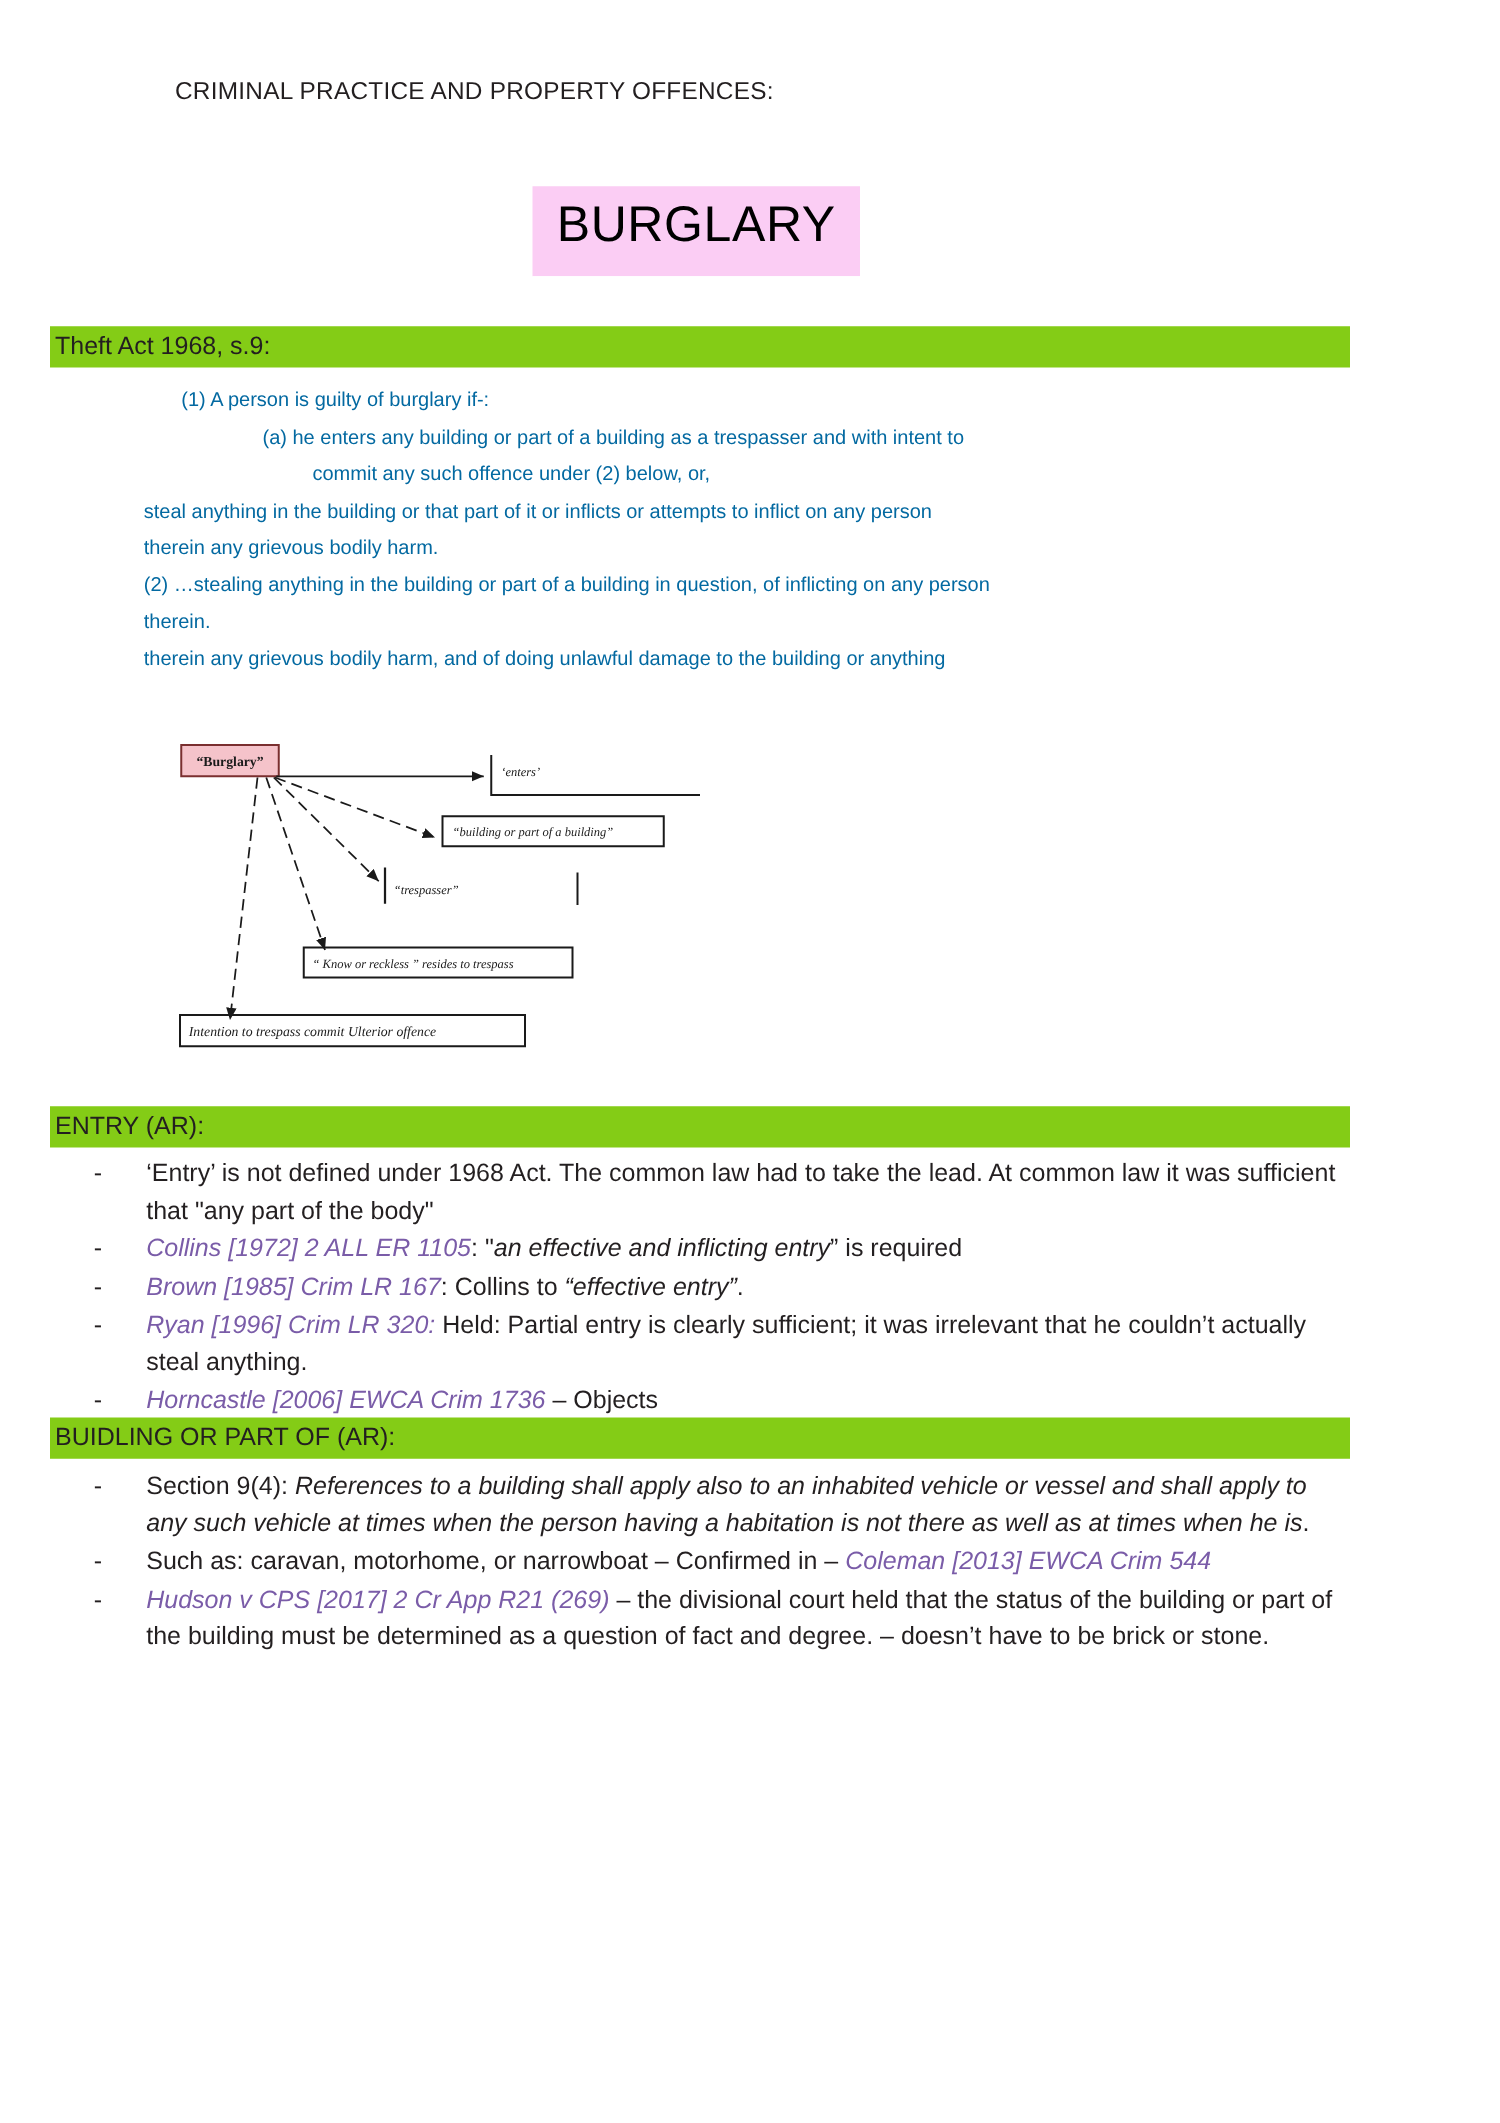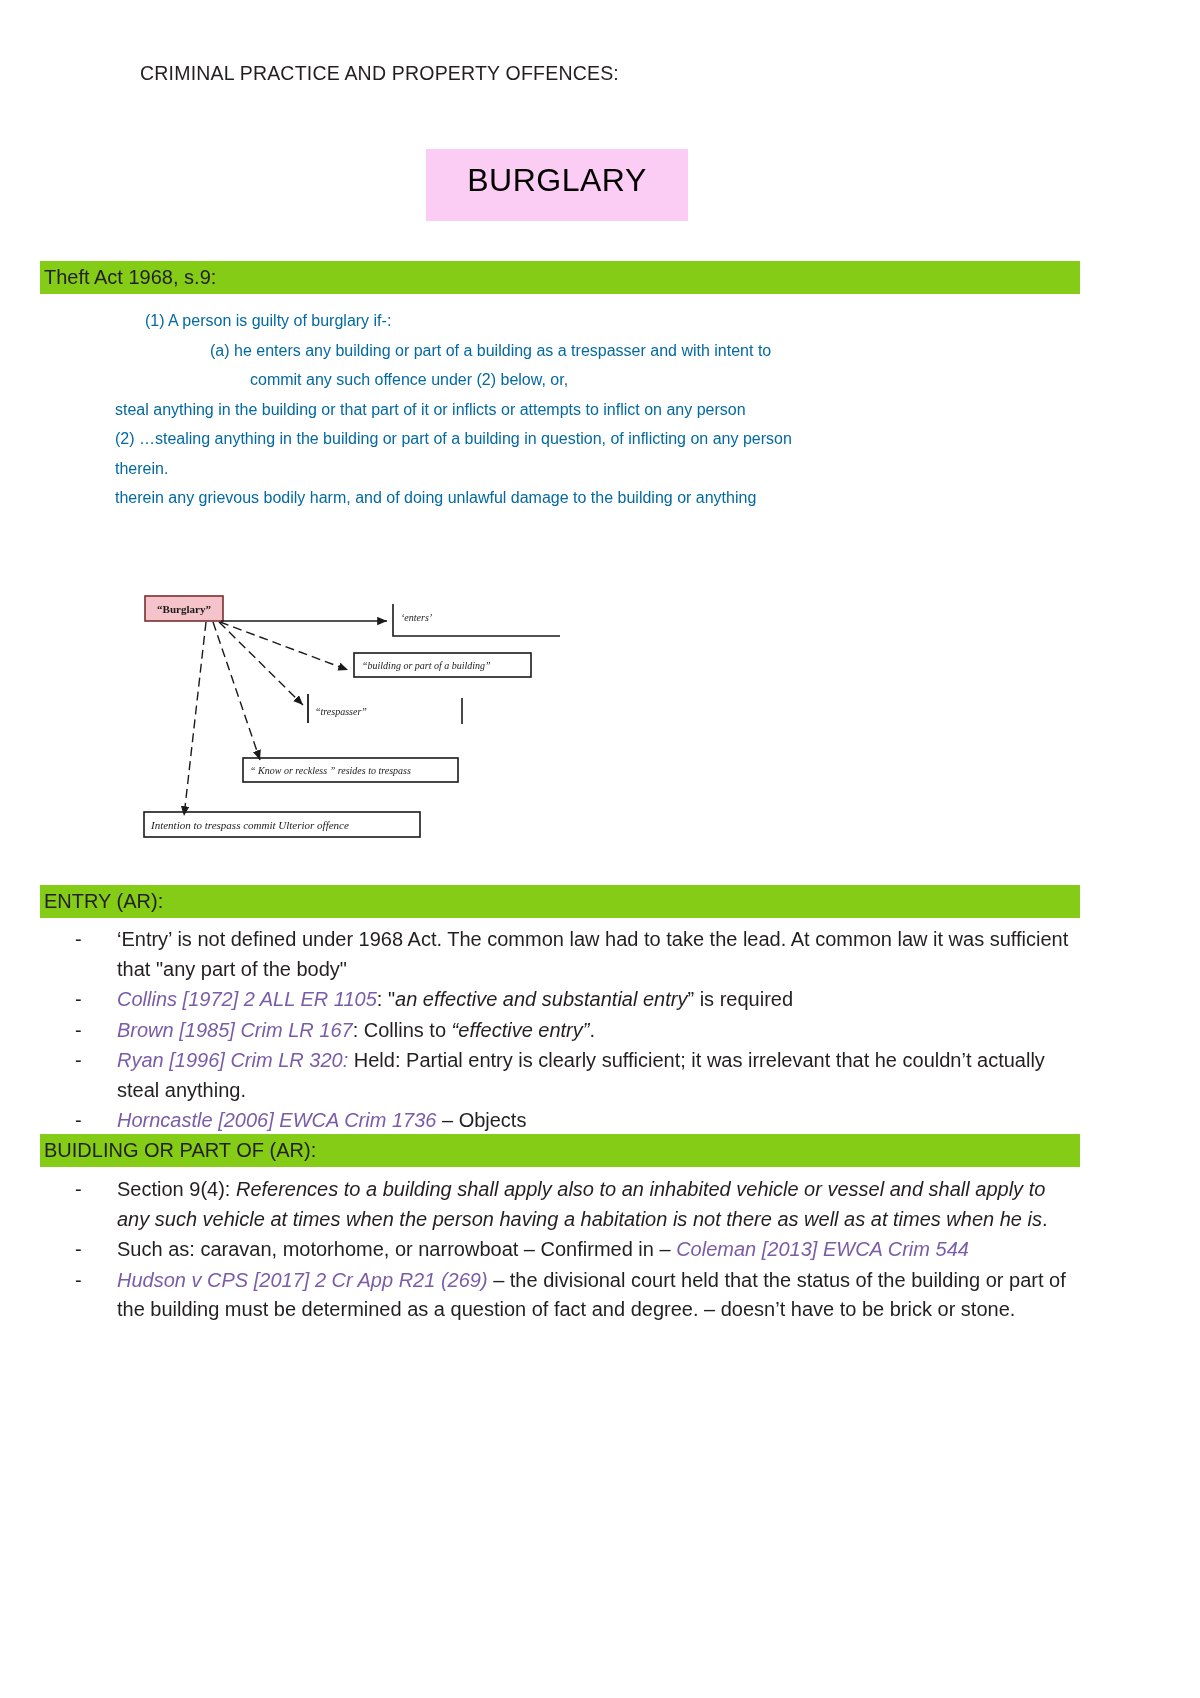--- a/index.html
+++ b/index.html
@@ -19,21 +19,21 @@
   }
 
   
   .title-wrap{
     position:absolute;left:426px;top:149px;
     width:262px;height:72px;
     background:#fbcdf4;overflow:hidden;
   }
   .title-wrap .title-text{
     display:block;text-align:center;
-    font-size:32px;line-height:58px;color:#000;letter-spacing:.5px;
+    font-size:40px;line-height:58px;color:#000;letter-spacing:.5px;
     margin-top:2px;
   }
 
   
   .bar{
     position:absolute;left:40px;width:1040px;
     background:#84cc16;
     font-size:20px;line-height:28px;color:#231f20;
     padding:2px 0 3px 4px;box-sizing:border-box;
   }
@@ -84,20 +84,21 @@
   </div>
   <div class="clipmask"></div>
 
   <div class="bar" style="top:261px;">Theft Act 1968, s.9:</div>
 
   <div class="statute" id="statute">
       <p class="lvl1">(1) A person is guilty of burglary if-:</p>
       <p class="lvl2">(a) he enters any building or part of a building as a trespasser and with intent to</p>
       <p class="lvl3">commit any such offence under (2) below, or,</p>
       <p class="lvl0">steal anything in the building or that part of it or inflicts or attempts to inflict on any person</p>
+      <p class="lvl0">therein any grievous bodily harm.</p>
       <p class="lvl0">(2) …stealing anything in the building or part of a building in question, of inflicting on any person</p>
       <p class="lvl0">therein.</p>
       <p class="lvl0">therein any grievous bodily harm, and of doing unlawful damage to the building or anything</p>
     </div>
 
   <div class="diagram">
     <svg width="430" height="255" viewBox="0 0 430 255" xmlns="http://www.w3.org/2000/svg">
       <defs>
         <marker id="ah" markerWidth="8" markerHeight="8" refX="7" refY="3" orient="auto">
           <path d="M0,0 L7,3 L0,6 z" fill="#1a1a1a"></path>
@@ -139,21 +140,21 @@
       <g>
         <rect x="4" y="224" width="276" height="25" fill="none" stroke="#1a1a1a" stroke-width="1.6"></rect>
         <text x="11" y="241" font-family="'Liberation Serif','DejaVu Serif',serif" font-style="italic" font-size="11" fill="#1a1a1a" id="dnode5">Intention to trespass  commit Ulterior offence</text>
       </g>
     </svg>
   </div>
 
   <div class="bar" style="top:885px;">ENTRY (AR):</div>
   <div class="list" style="top:925px;" id="entryList">
       <div class="row"><span class="dash">-</span><span>‘Entry’ is not defined under 1968 Act. The common law had to take the lead. At common law it was sufficient that "any part of the body"</span></div>
-      <div class="row"><span class="dash">-</span><span class="case">Collins [1972] 2 ALL ER 1105</span><span>: "</span><span class="it">an effective and substantial entry</span><span>” is required</span></div>
+      <div class="row"><span class="dash">-</span><span class="case">Collins [1972] 2 ALL ER 1105</span><span>: "</span><span class="it">an effective and inflicting entry</span><span>” is required</span></div>
       <div class="row"><span class="dash">-</span><span class="case">Brown [1985] Crim LR 167</span><span>: Collins to </span><span class="it">“effective entry”</span><span>.</span></div>
       <div class="row"><span class="dash">-</span><span class="case">Ryan [1996] Crim LR 320:</span><span> Held: Partial entry is clearly sufficient; it was irrelevant that he couldn’t actually steal anything.</span></div>
       <div class="row"><span class="dash">-</span><span class="case">Horncastle [2006] EWCA Crim 1736</span><span> – Objects</span></div>
     </div>
 
   <div class="bar" style="top:1134px;">BUIDLING OR PART OF (AR):</div>
   <div class="list" style="top:1175px;" id="buildingList">
       <div class="row"><span class="dash">-</span><span>Section 9(4): </span><span class="it">References to a building shall apply also to an inhabited vehicle or vessel and shall apply to any such vehicle at times when the person having a habitation is not there as well as at times when he is</span><span>.</span></div>
       <div class="row"><span class="dash">-</span><span>Such as: caravan, motorhome, or narrowboat – Confirmed in – </span><span class="case">Coleman [2013] EWCA Crim 544</span></div>
       <div class="row"><span class="dash">-</span><span class="case">Hudson v CPS [2017] 2 Cr App R21 (269)</span><span> – the divisional court held that the status of the building or part of the building must be determined as a question of fact and degree. – doesn’t have to be brick or stone.</span></div>

